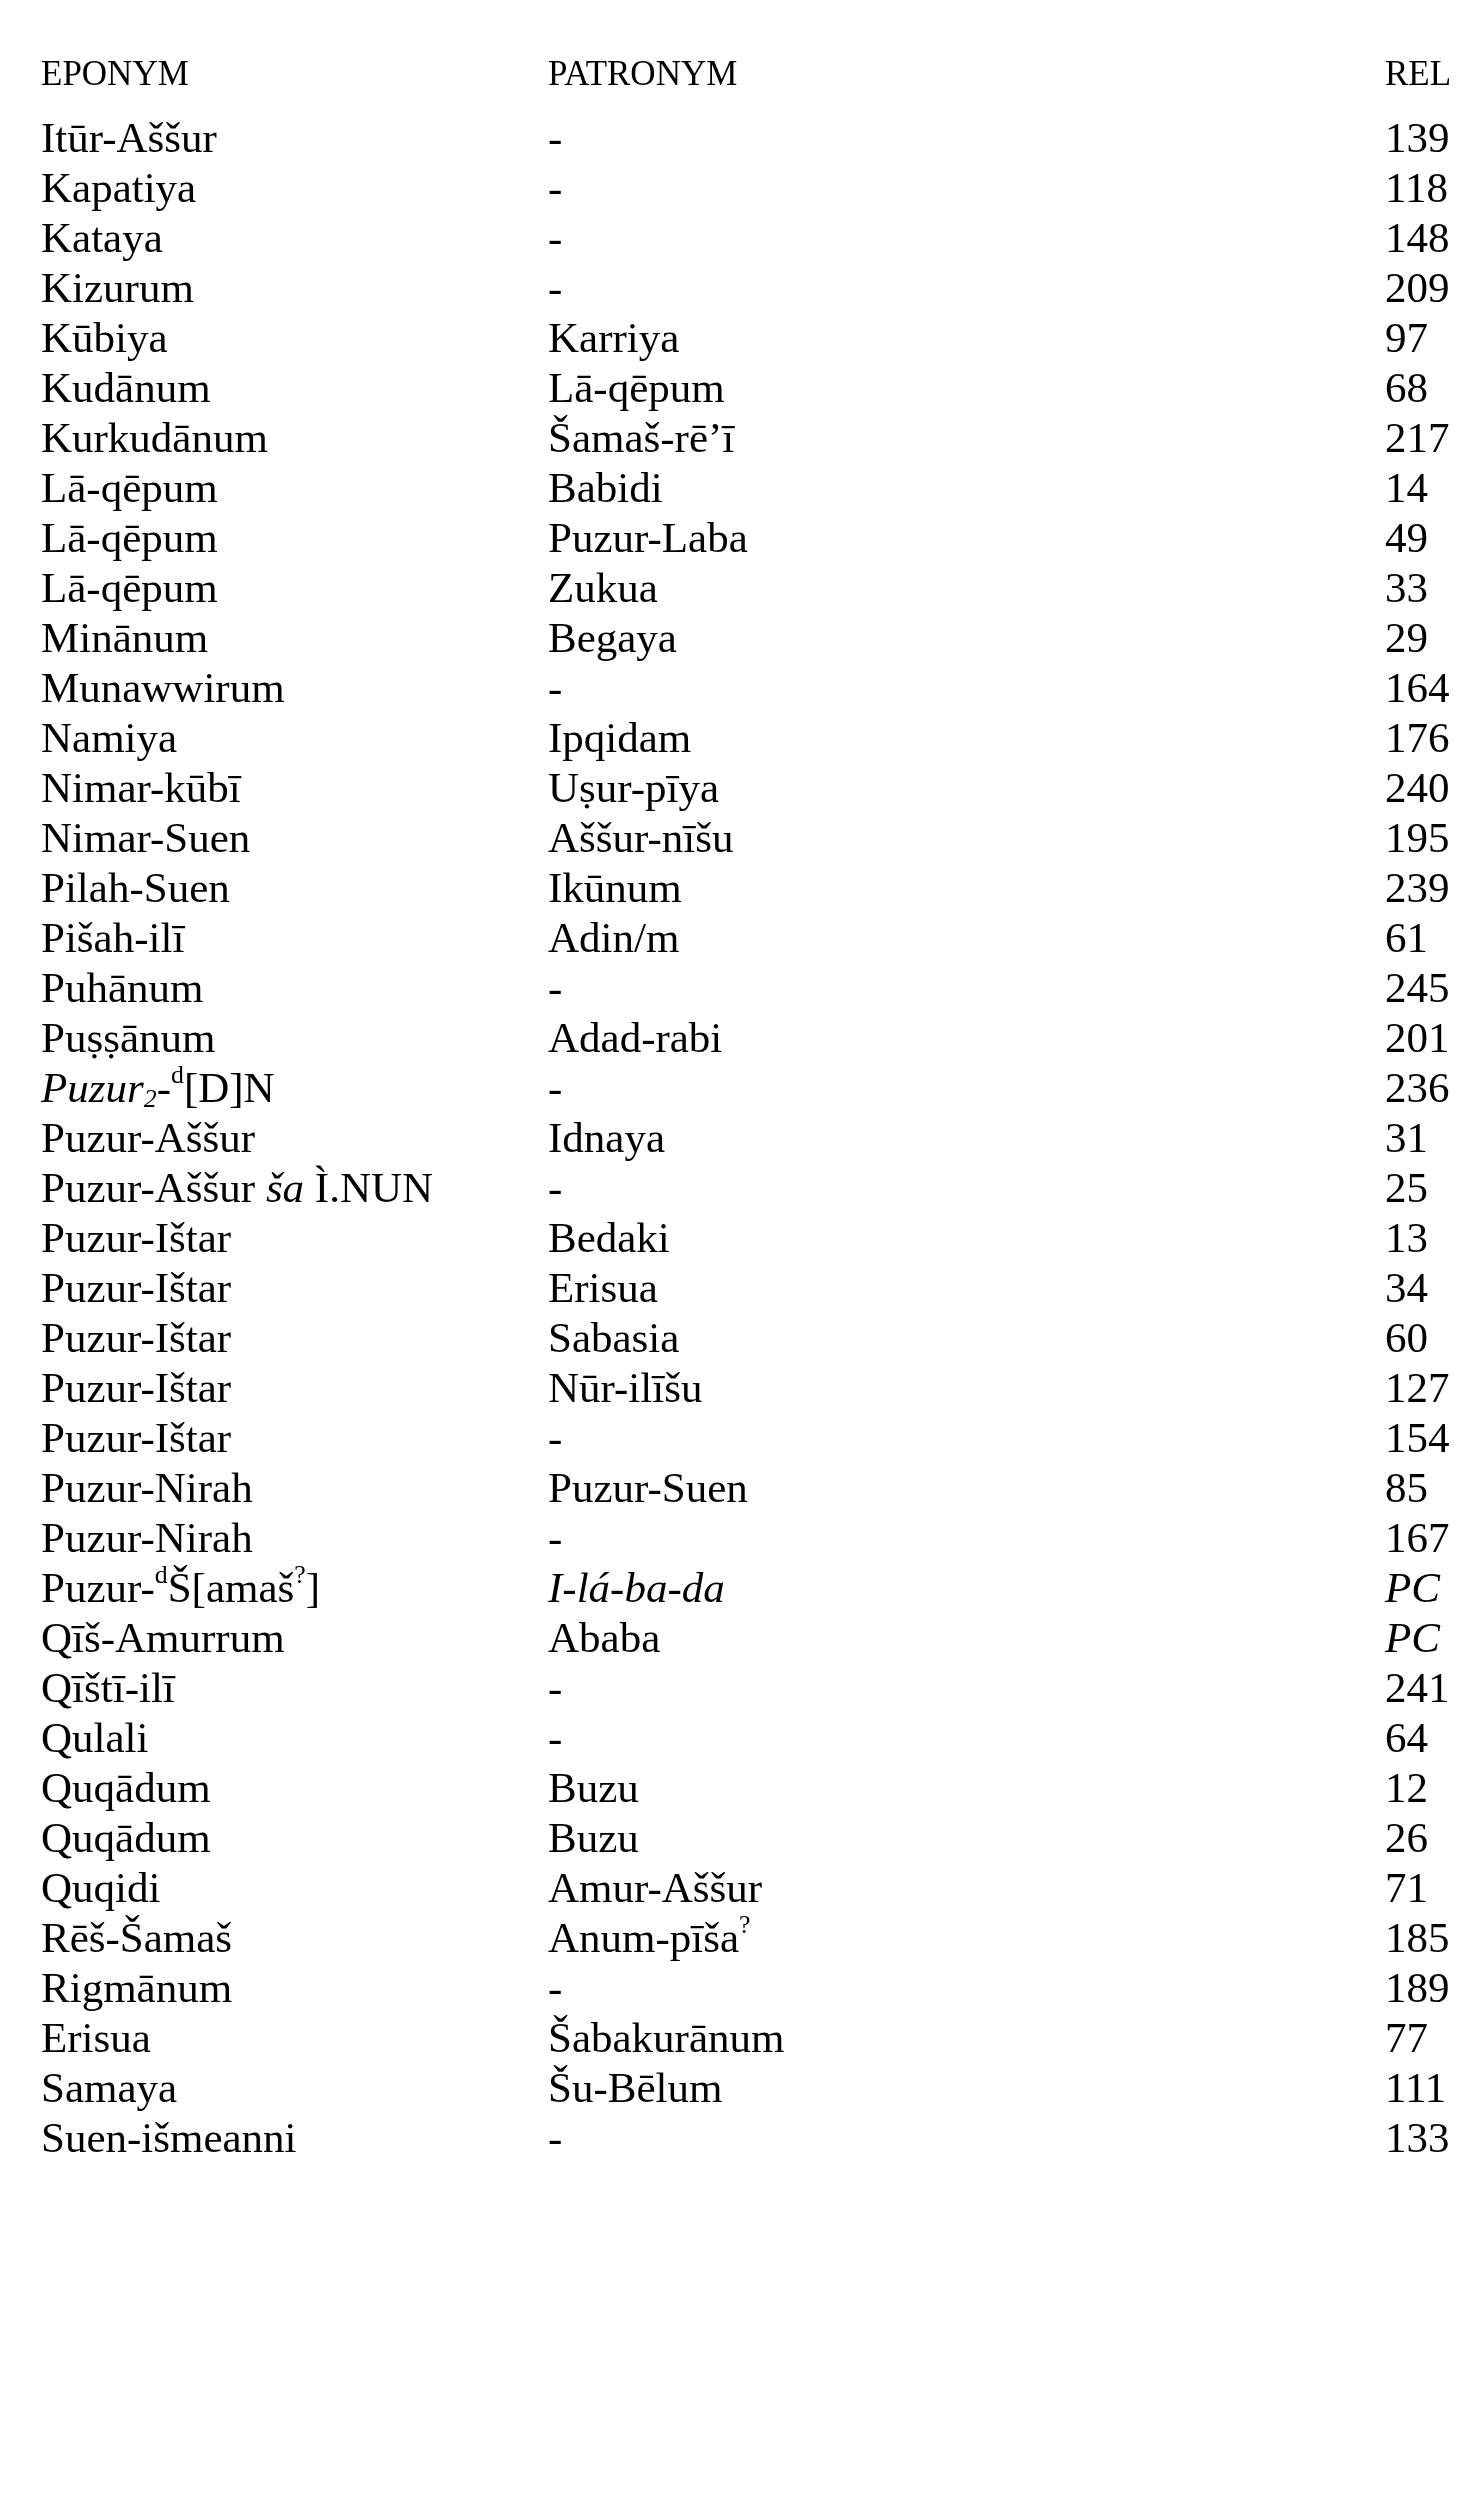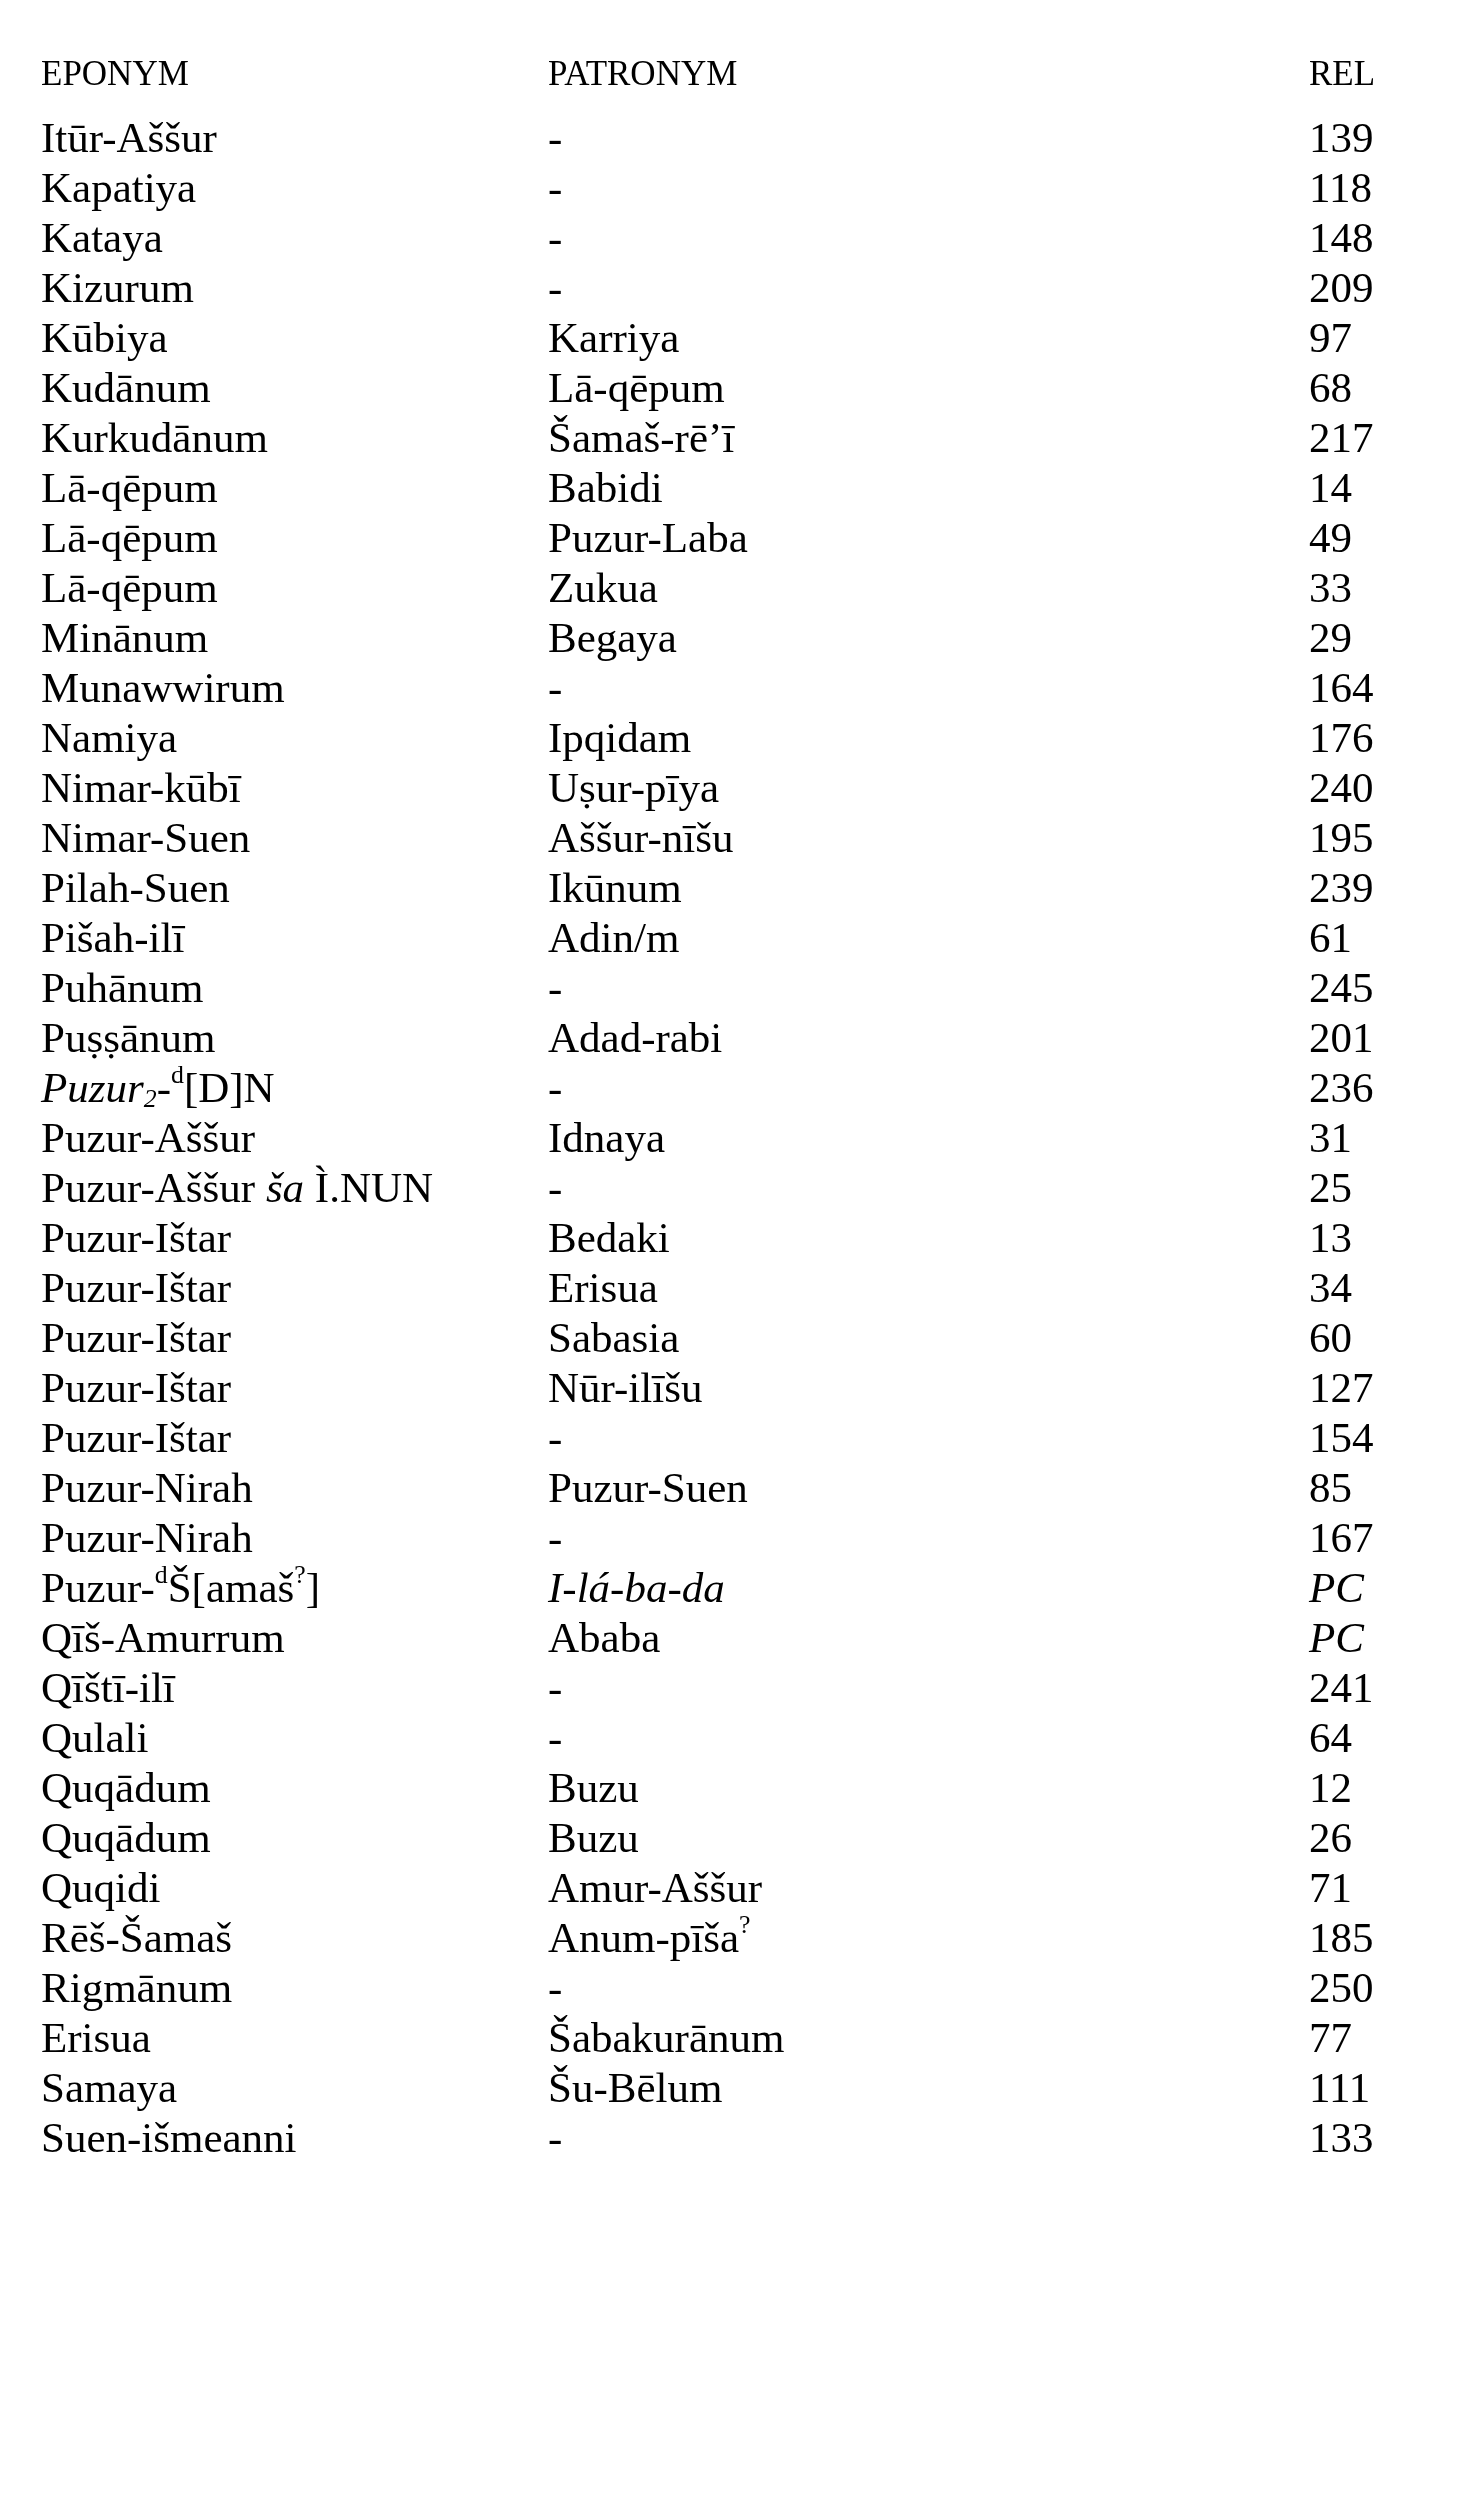--- a/index.html
+++ b/index.html
@@ -7,21 +7,21 @@
     width: 1467px; height: 2512px; position: relative; overflow: hidden;
     font-family: "Liberation Serif", "DejaVu Serif", serif; color: #000000;
   }
   .header-row {
     position: absolute; left: 0; top: 53px; width: 1237px; height: 42px;
     font-size: 35px; line-height: 42px;
   }
   .header-row span { position: absolute; top: 0; white-space: nowrap; }
   .col-eponym { left: 41px; }
   .col-patronym { left: 548px; }
-  .col-rel { left: 1309px; text-align: right; }
+  .col-rel { left: 1385px; text-align: right; }
   #table-body { position: absolute; left: 0; top: 113px; width: 1317px; }
   .row {
     position: relative; height: 50px; font-size: 43px; line-height: 50px;
     white-space: nowrap;
   }
   .row .cell { position: absolute; top: 0; }
   .i { font-style: italic; }
   .sup { font-size: 0.6em; vertical-align: 0.75em; line-height: 0; }
   .sub { font-size: 0.6em; vertical-align: -0.2em; line-height: 0; font-style: italic; }
 </style>
@@ -216,21 +216,21 @@
       <span class="cell col-rel"><span>71</span></span>
     </div>
     <div class="row">
       <span class="cell col-eponym"><span>Rēš-Šamaš</span></span>
       <span class="cell col-patronym"><span>Anum-pīša</span><span class="sup">?</span></span>
       <span class="cell col-rel"><span>185</span></span>
     </div>
     <div class="row">
       <span class="cell col-eponym"><span>Rigmānum</span></span>
       <span class="cell col-patronym"><span>-</span></span>
-      <span class="cell col-rel"><span>250</span></span>
+      <span class="cell col-rel"><span>189</span></span>
     </div>
     <div class="row">
       <span class="cell col-eponym"><span>Erisua</span></span>
       <span class="cell col-patronym"><span>Šabakurānum</span></span>
       <span class="cell col-rel"><span>77</span></span>
     </div>
     <div class="row">
       <span class="cell col-eponym"><span>Samaya</span></span>
       <span class="cell col-patronym"><span>Šu-Bēlum</span></span>
       <span class="cell col-rel"><span>111</span></span>

